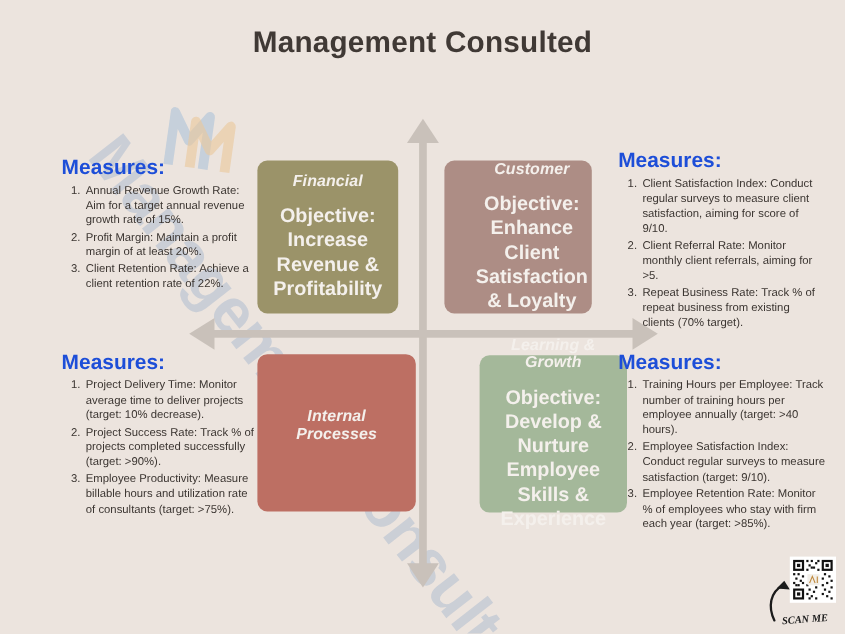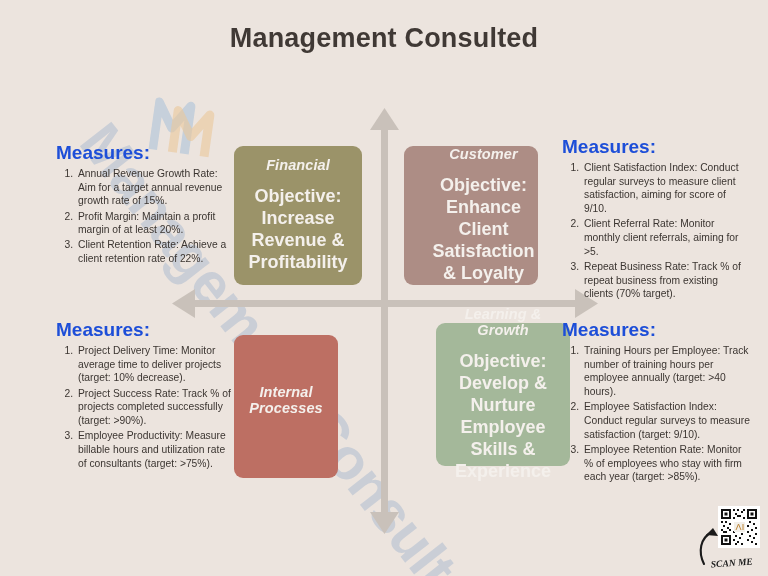--- a/index.html
+++ b/index.html
@@ -94,21 +94,21 @@
     letter-spacing: .1px;
   }
   .qbox .qobj {
     font-size: 18px;
     font-weight: 700;
     line-height: 1.22;
   }
 
   #box-financial  { left: 234px; top: 146px; width: 128px; height: 139px; background: #9b9369; }
   #box-customer   { left: 404px; top: 146px; width: 134px; height: 139px; background: #ad8d85; }
-  #box-internal   { left: 234px; top: 335px; width: 104px; height: 143px; background: #bd6f63; }
+  #box-internal   { left: 234px; top: 322px; width: 144px; height: 143px; background: #bd6f63; }
   #box-learning   { left: 404px; top: 323px; width: 134px; height: 143px; background: #a4b89a; margin-left: 32px; }
 
   
   .measures {
     position: absolute;
     z-index: 3;
   }
   .measures h3 {
     margin: 0 0 3px 0;
     font-size: 19px;

